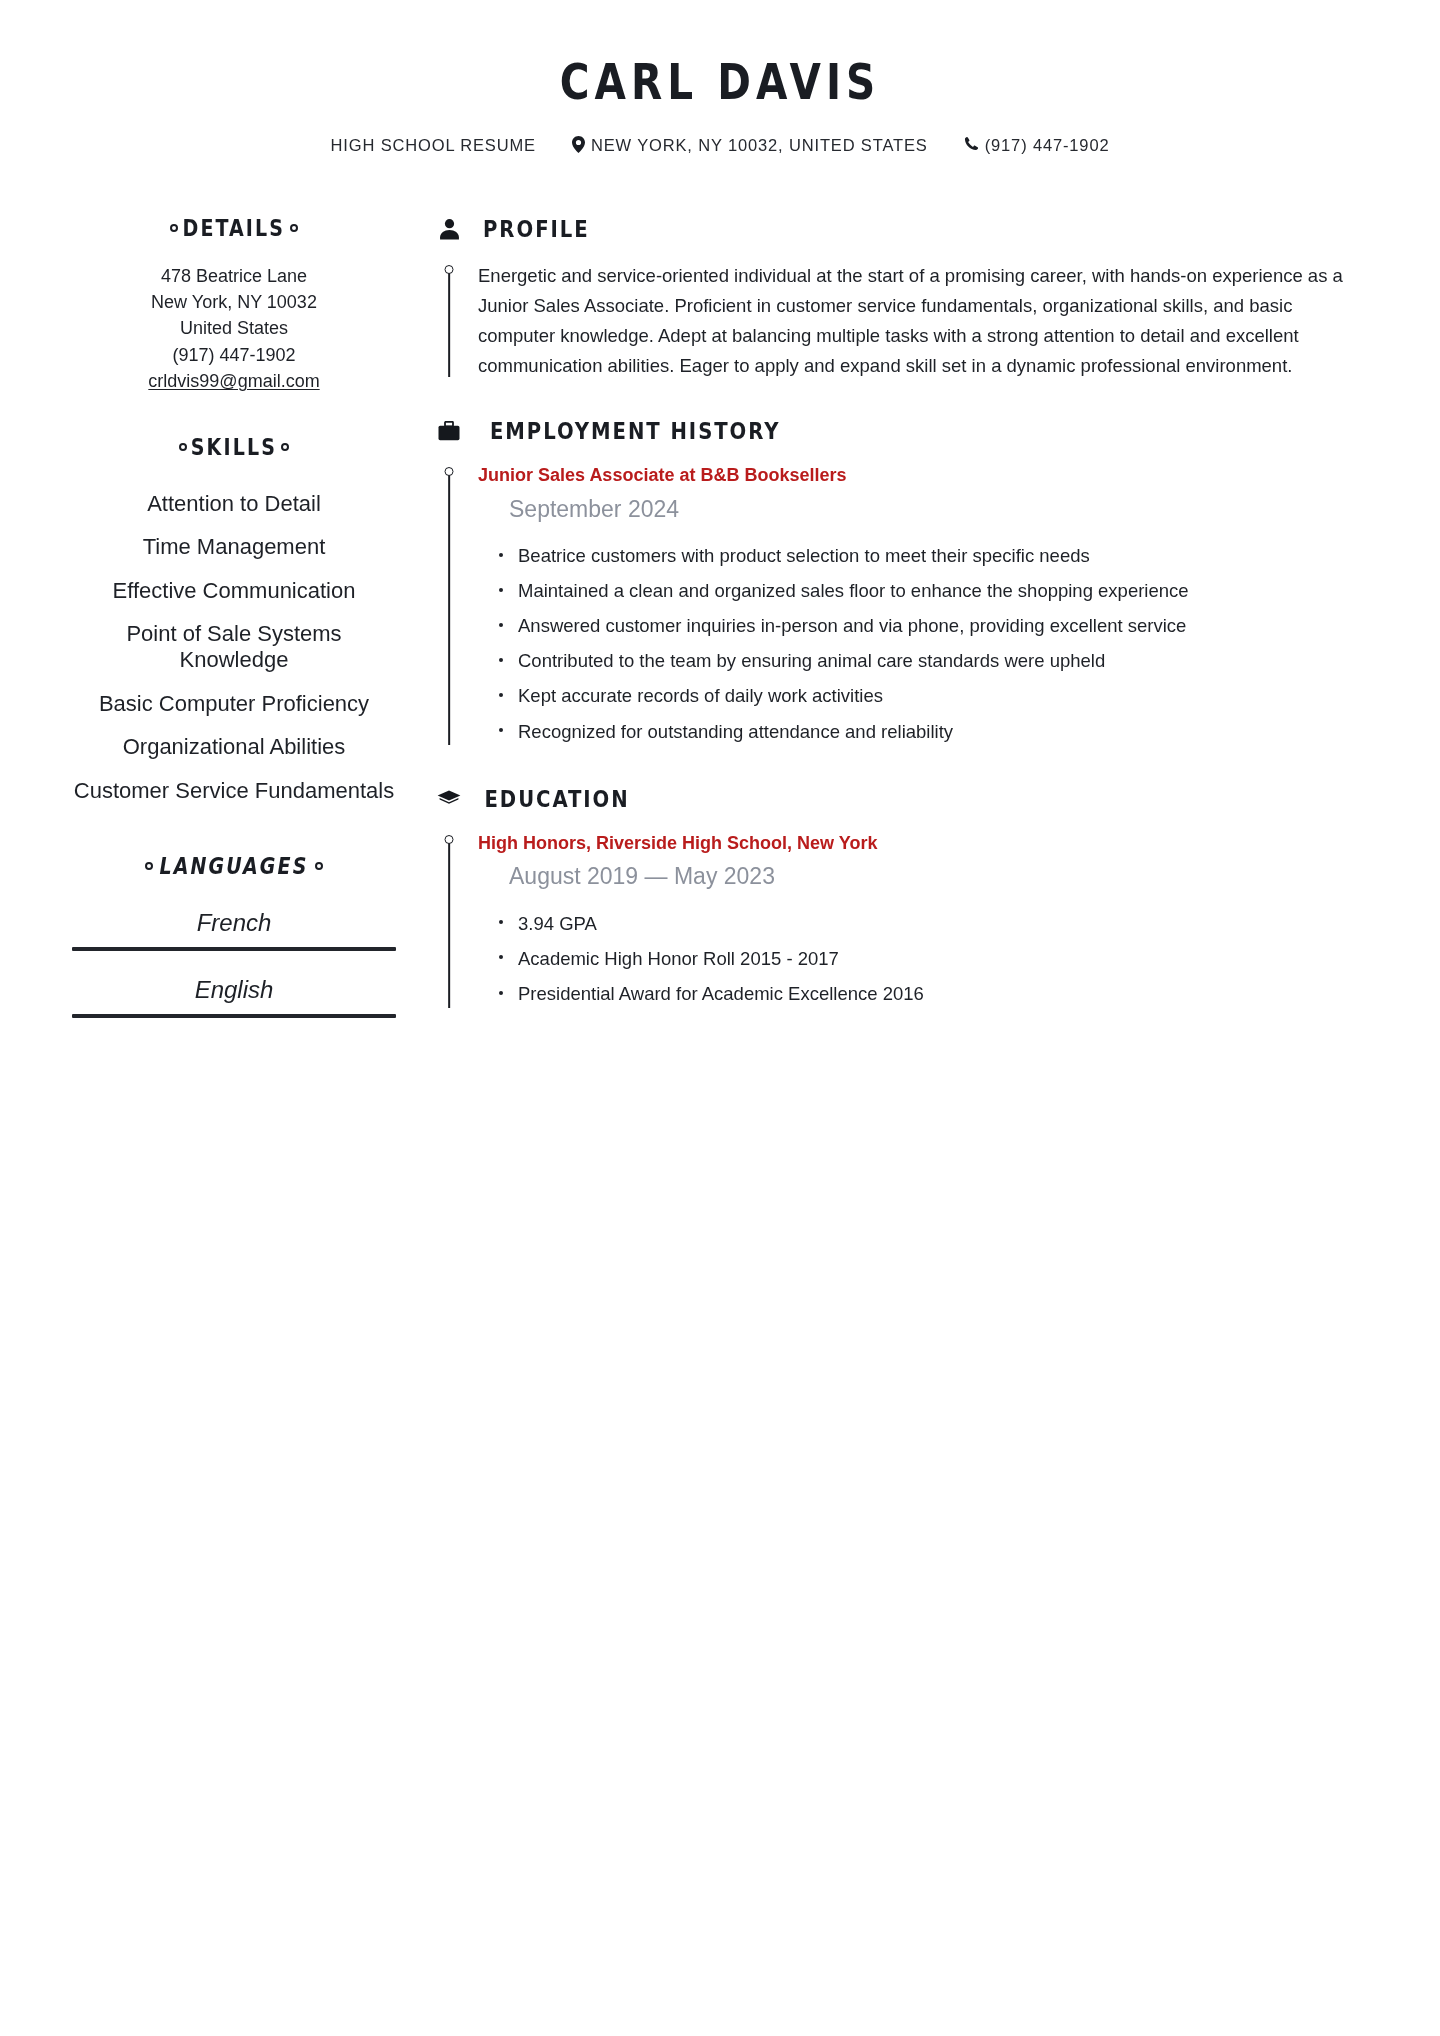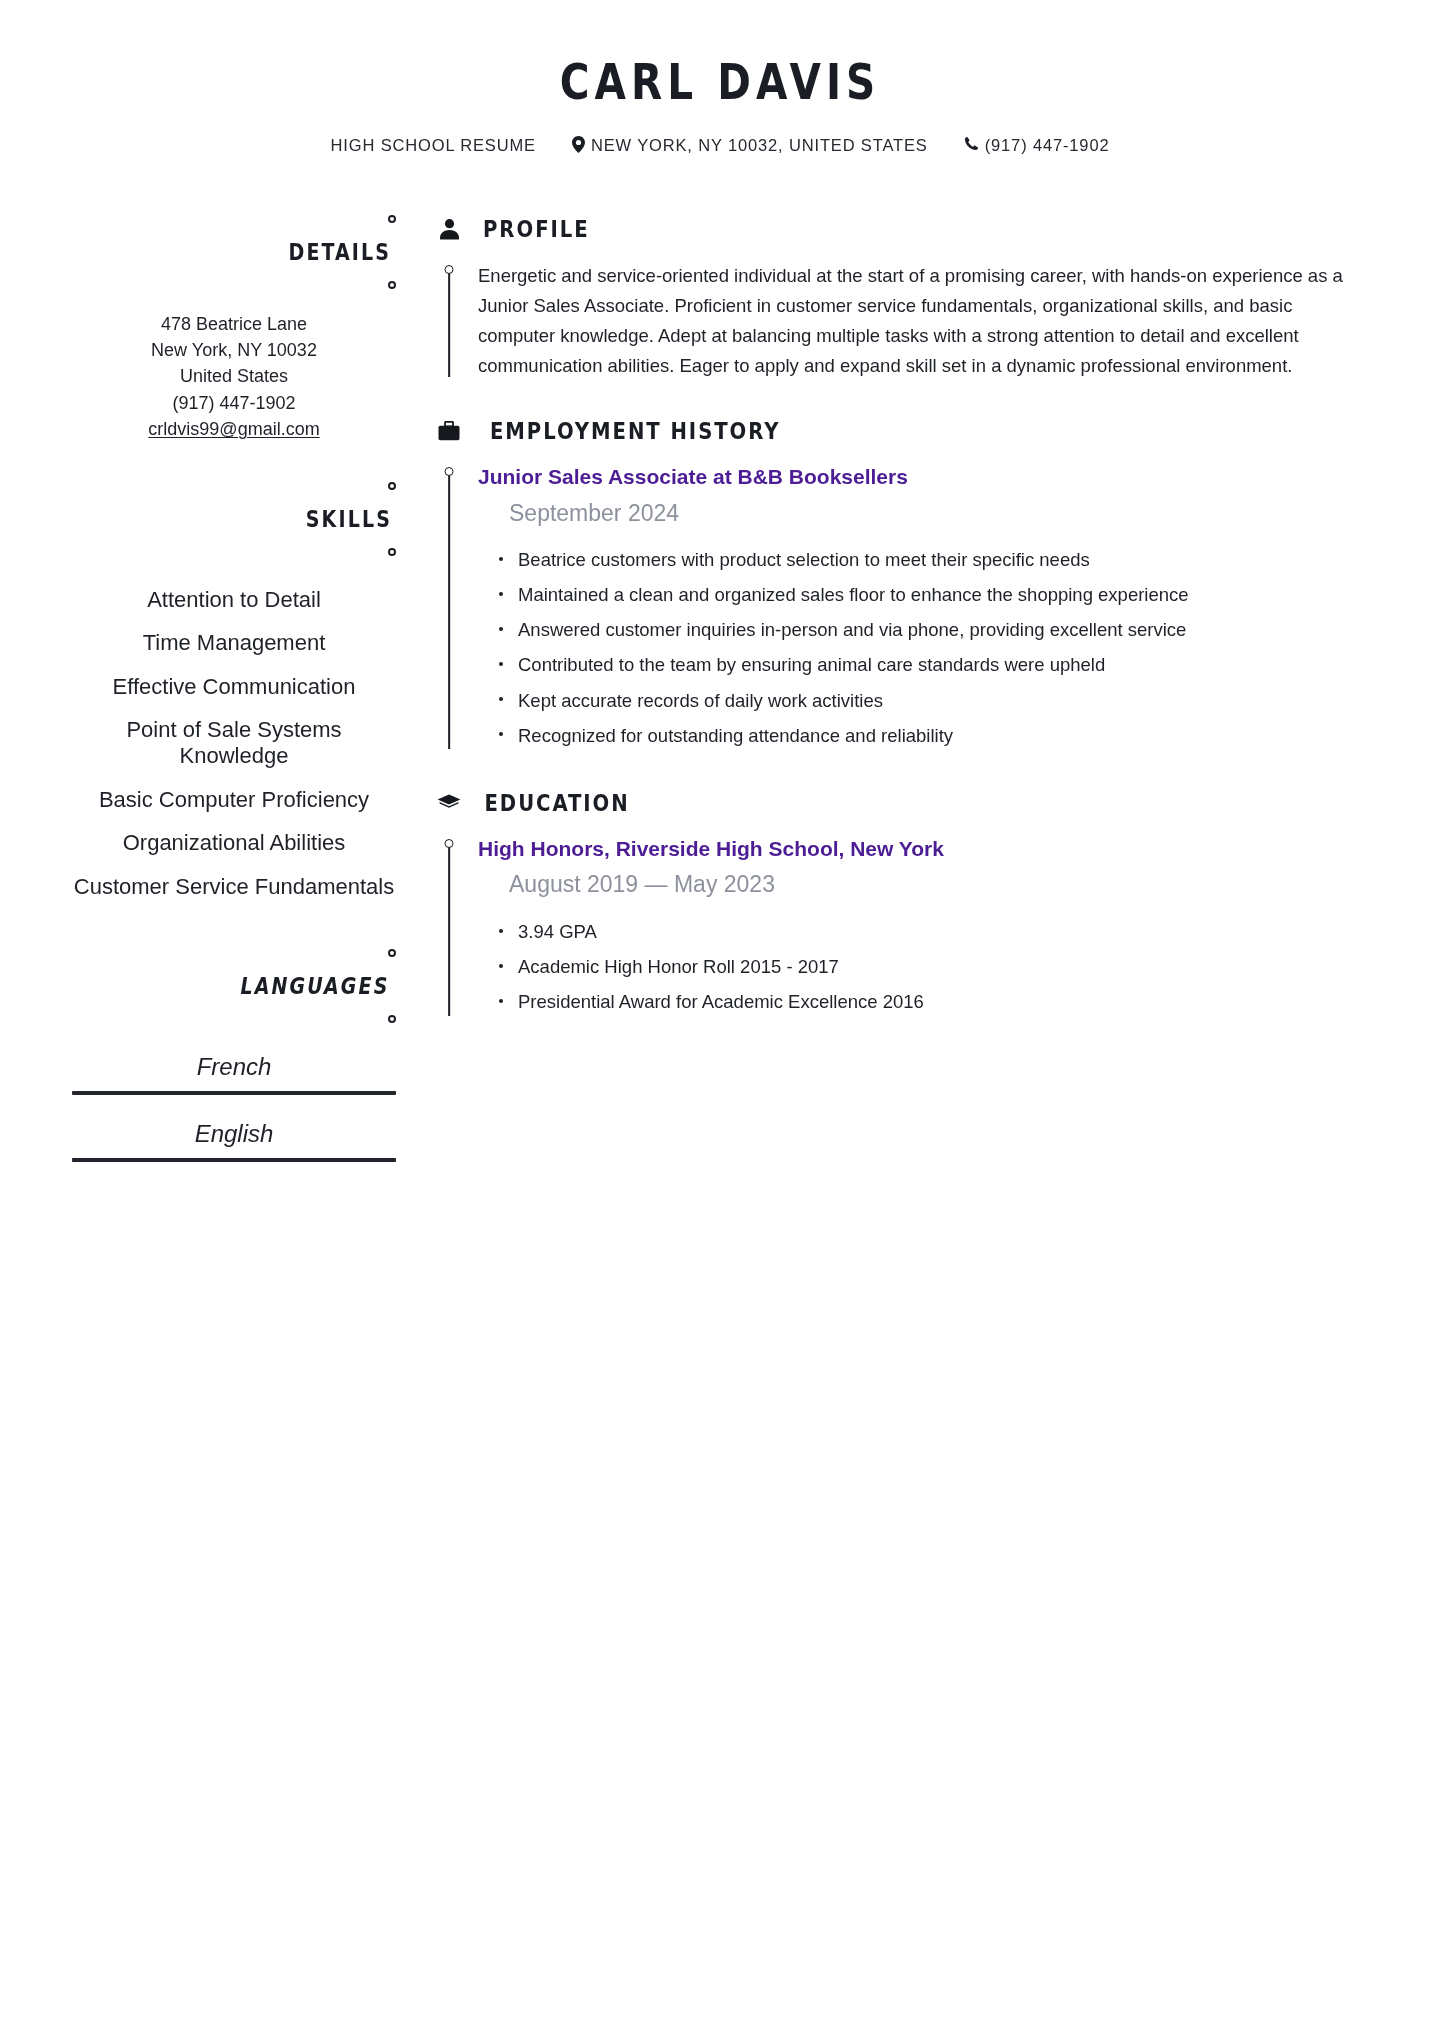--- a/index.html
+++ b/index.html
@@ -61,25 +61,24 @@
     column-gap: 40px;
     align-items: start;
   }
 
   
   .side-section { margin-bottom: 40px; }
   .side-section.languages { margin-bottom: 0; font-style: italic; }
 
   .side-title {
     display: flex;
-    align-items: flex-end;
+    align-items: center;
     justify-content: center;
-    gap: 16px;
+    gap: 0;
     margin-bottom: 22px;
-    flex-direction: column;
   }
   .side-title .label {
     font-family: "DejaVu Sans Condensed", "Liberation Sans Narrow", "Liberation Sans", sans-serif;
     font-size: 23px;
     font-weight: 700;
     letter-spacing: 2.3px;
     color: #1a1d23;
     transform: scaleX(0.92);
   }
   .ring {
@@ -190,23 +189,23 @@
   .entry-body { padding-bottom: 2px; }
 
   .para {
     font-size: 18.5px;
     line-height: 1.63;
     color: #1e2127;
     max-width: 870px;
   }
 
   .job-title {
-    font-size: 21px;
+    font-size: 18px;
     font-weight: 700;
-    color: #4c1d95;
+    color: #b91c1c;
     line-height: 1.35;
   }
   .job-date {
     font-size: 23px;
     color: #8c919c;
     margin-top: 6px;
     line-height: 1.35;
     margin-left: 31px;
   }
 

